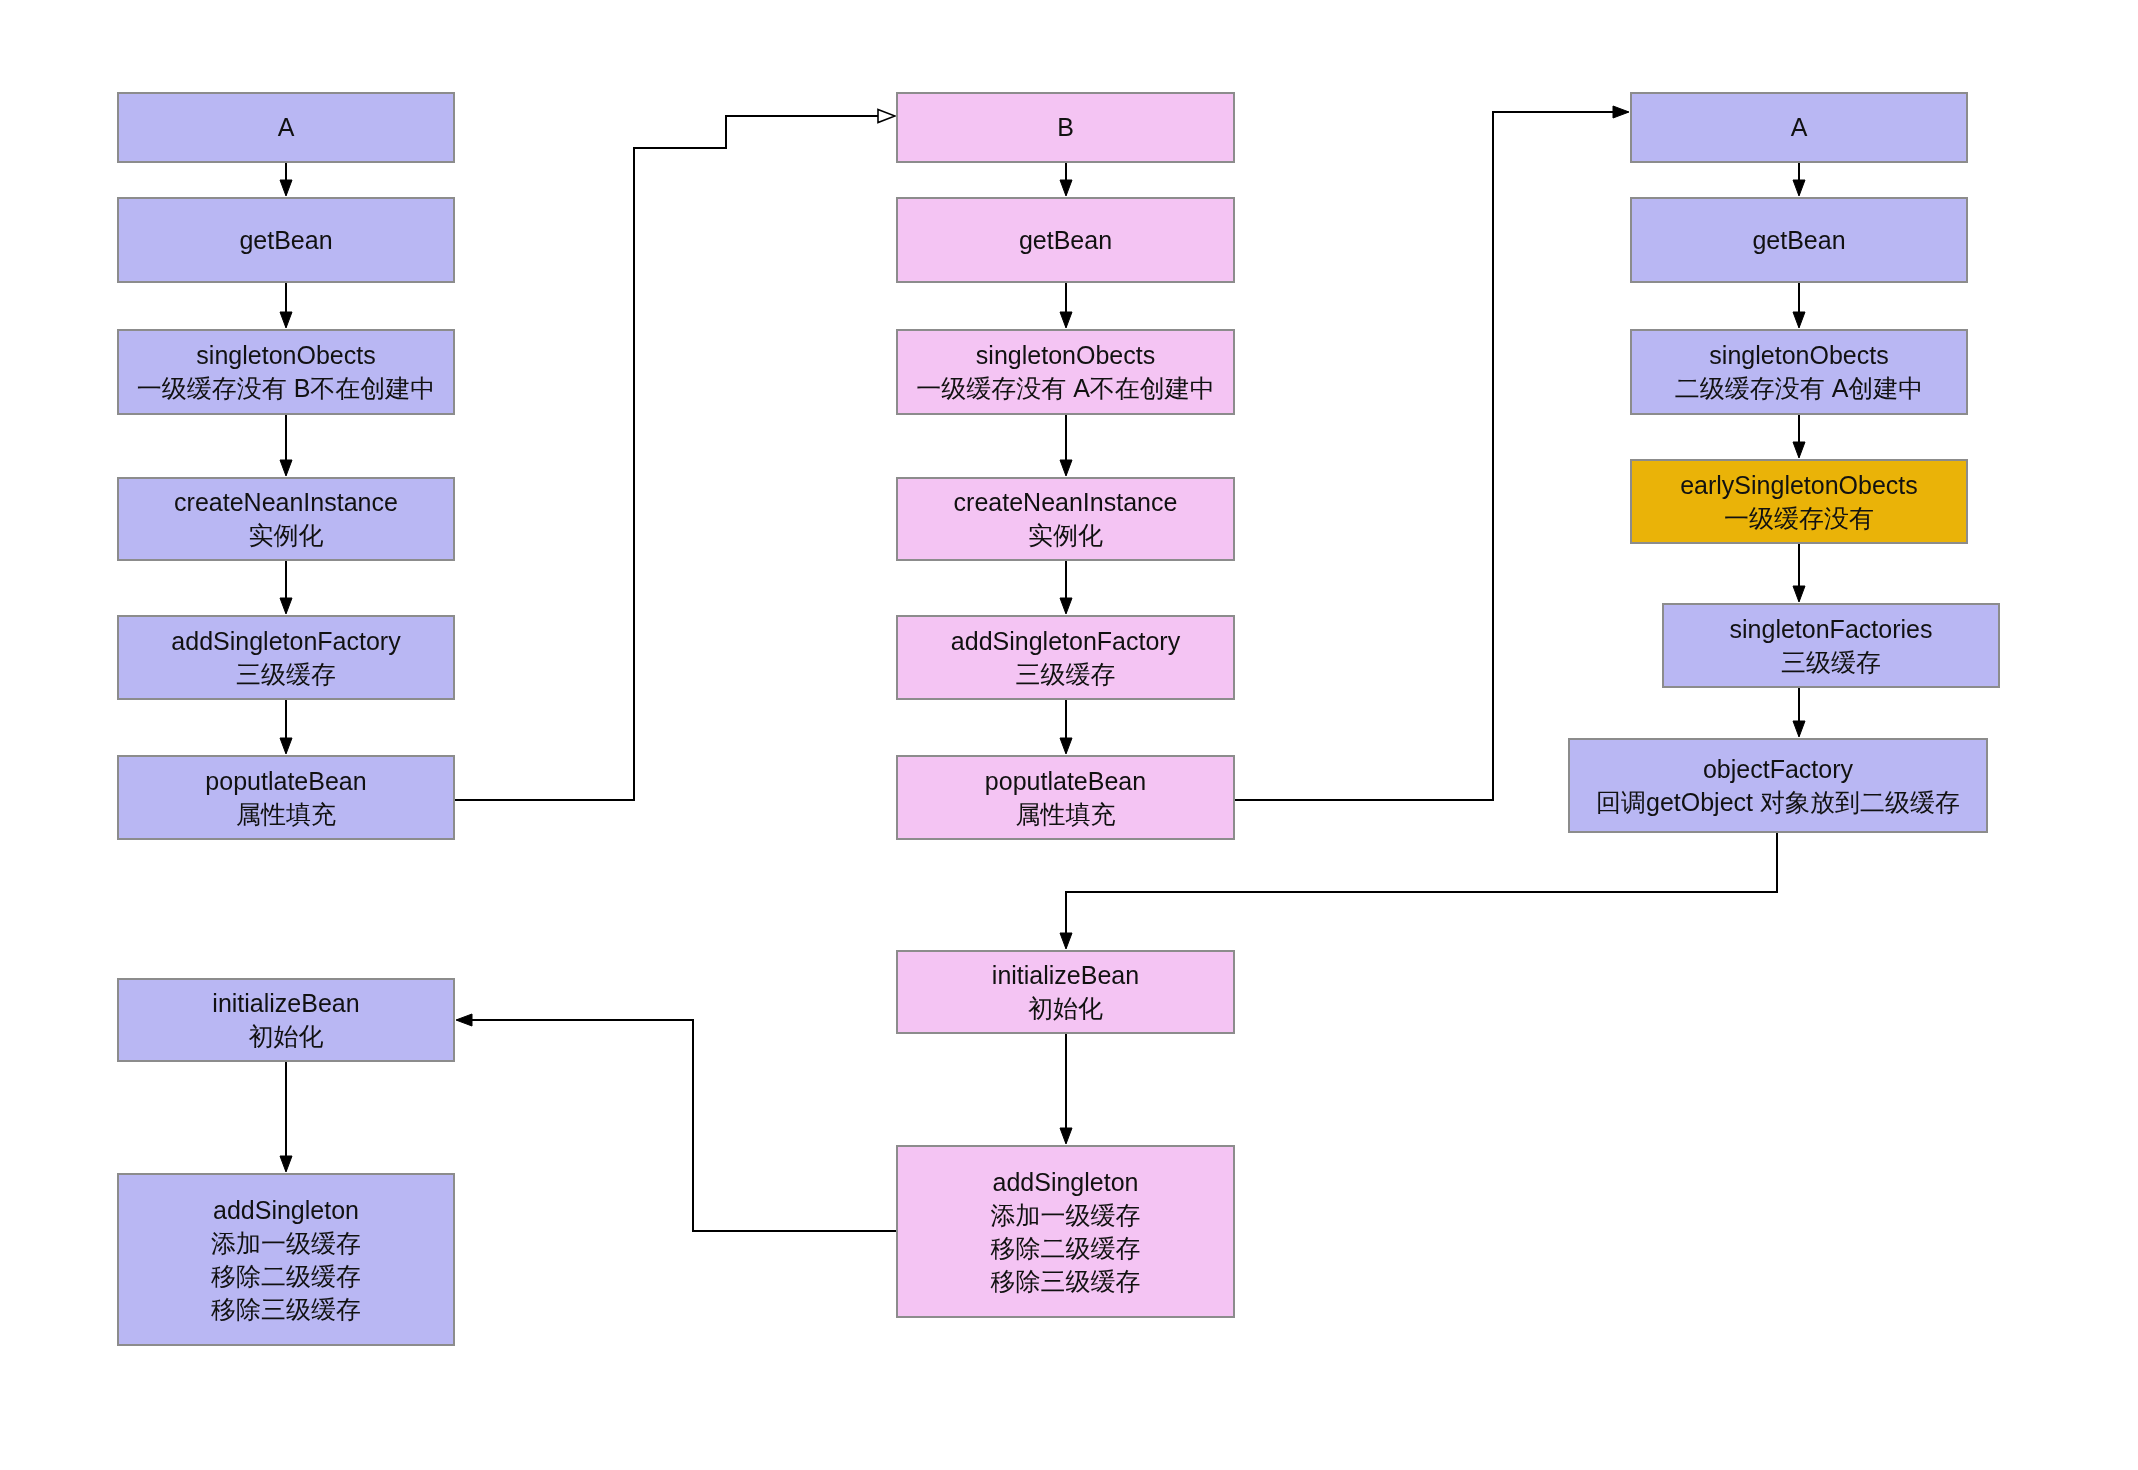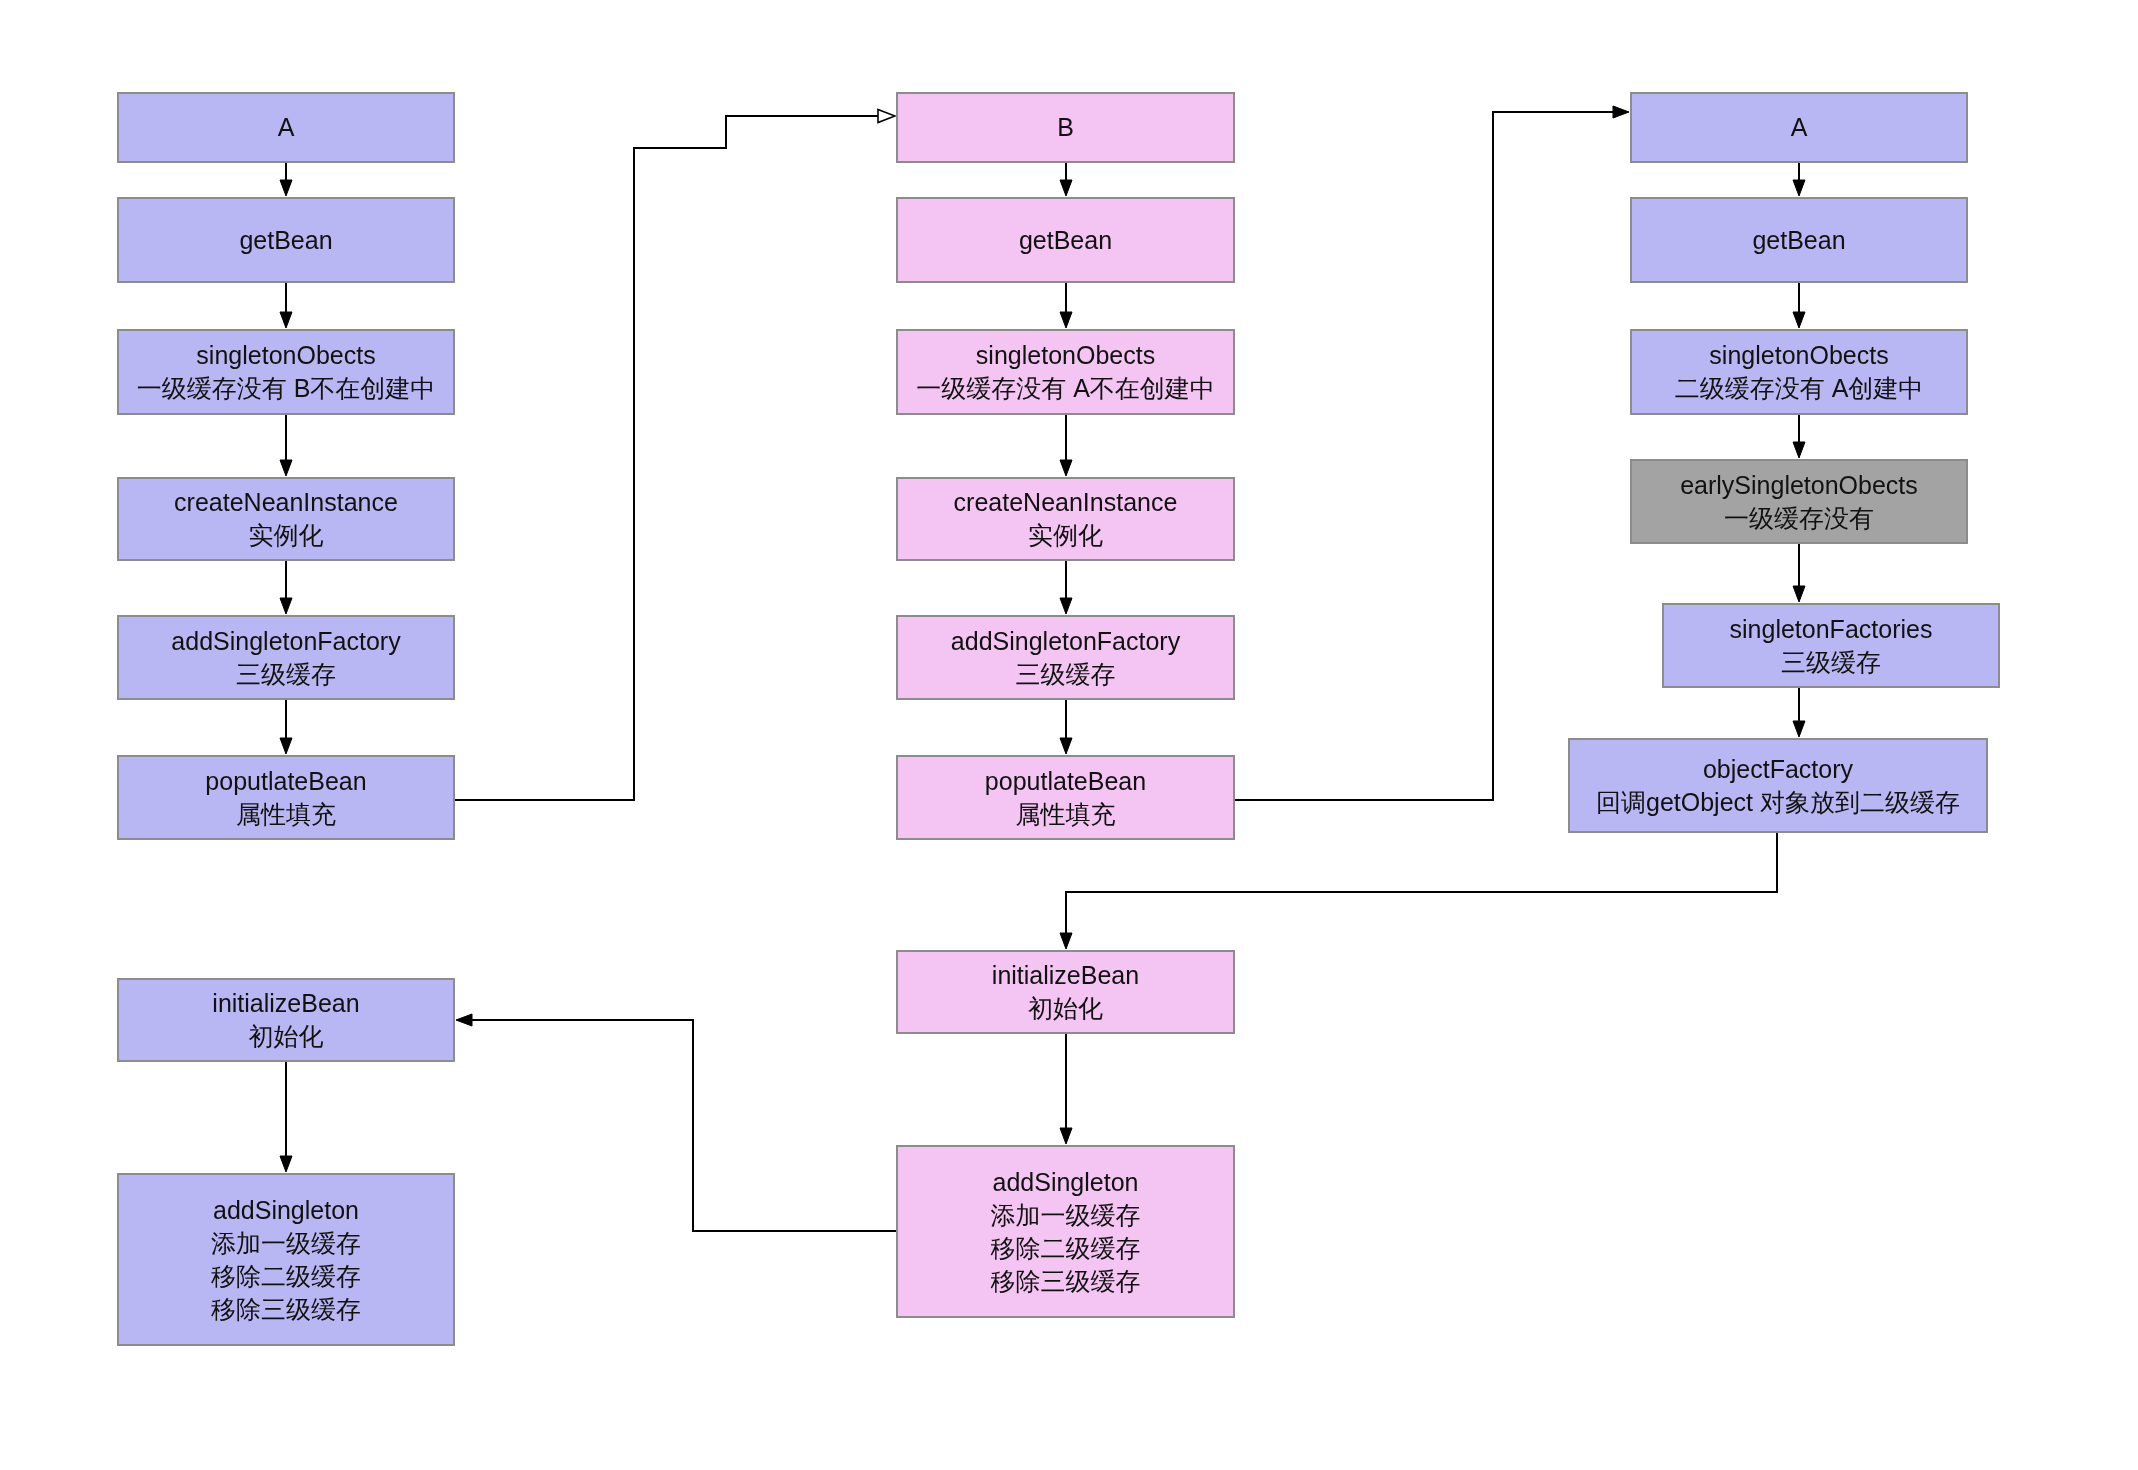--- a/index.html
+++ b/index.html
@@ -151,21 +151,21 @@
       <div class="node purple" style="left: 1630px; top: 92px; width: 338px; height: 71px; background: rgb(185, 183, 243); border-color: rgb(140, 140, 140);">
         <span>A</span>
       </div>
       <div class="node purple" style="left: 1630px; top: 197px; width: 338px; height: 86px; background: rgb(185, 183, 243); border-color: rgb(140, 140, 140);">
         <span>getBean</span>
       </div>
       <div class="node purple" style="left: 1630px; top: 329px; width: 338px; height: 86px; background: rgb(185, 183, 243); border-color: rgb(140, 140, 140);">
         <span>singletonObects</span>
         <span>二级缓存没有 A创建中</span>
       </div>
-      <div class="node purple" style="left: 1630px; top: 459px; width: 338px; height: 85px; background: #a3a3a3; border-color: rgb(140, 140, 140);">
+      <div class="node purple" style="left: 1630px; top: 459px; width: 338px; height: 85px; background: #eab308; border-color: rgb(140, 140, 140);">
         <span>earlySingletonObects</span>
         <span>一级缓存没有</span>
       </div>
       <div class="node purple" style="left: 1630px; top: 603px; width: 338px; height: 85px; background: rgb(185, 183, 243); border-color: rgb(140, 140, 140); margin-left: 32px;">
         <span>singletonFactories</span>
         <span>三级缓存</span>
       </div>
       <div class="node purple" style="left: 1568px; top: 738px; width: 420px; height: 95px; background: rgb(185, 183, 243); border-color: rgb(140, 140, 140);">
         <span>objectFactory</span>
         <span>回调getObject 对象放到二级缓存</span>

